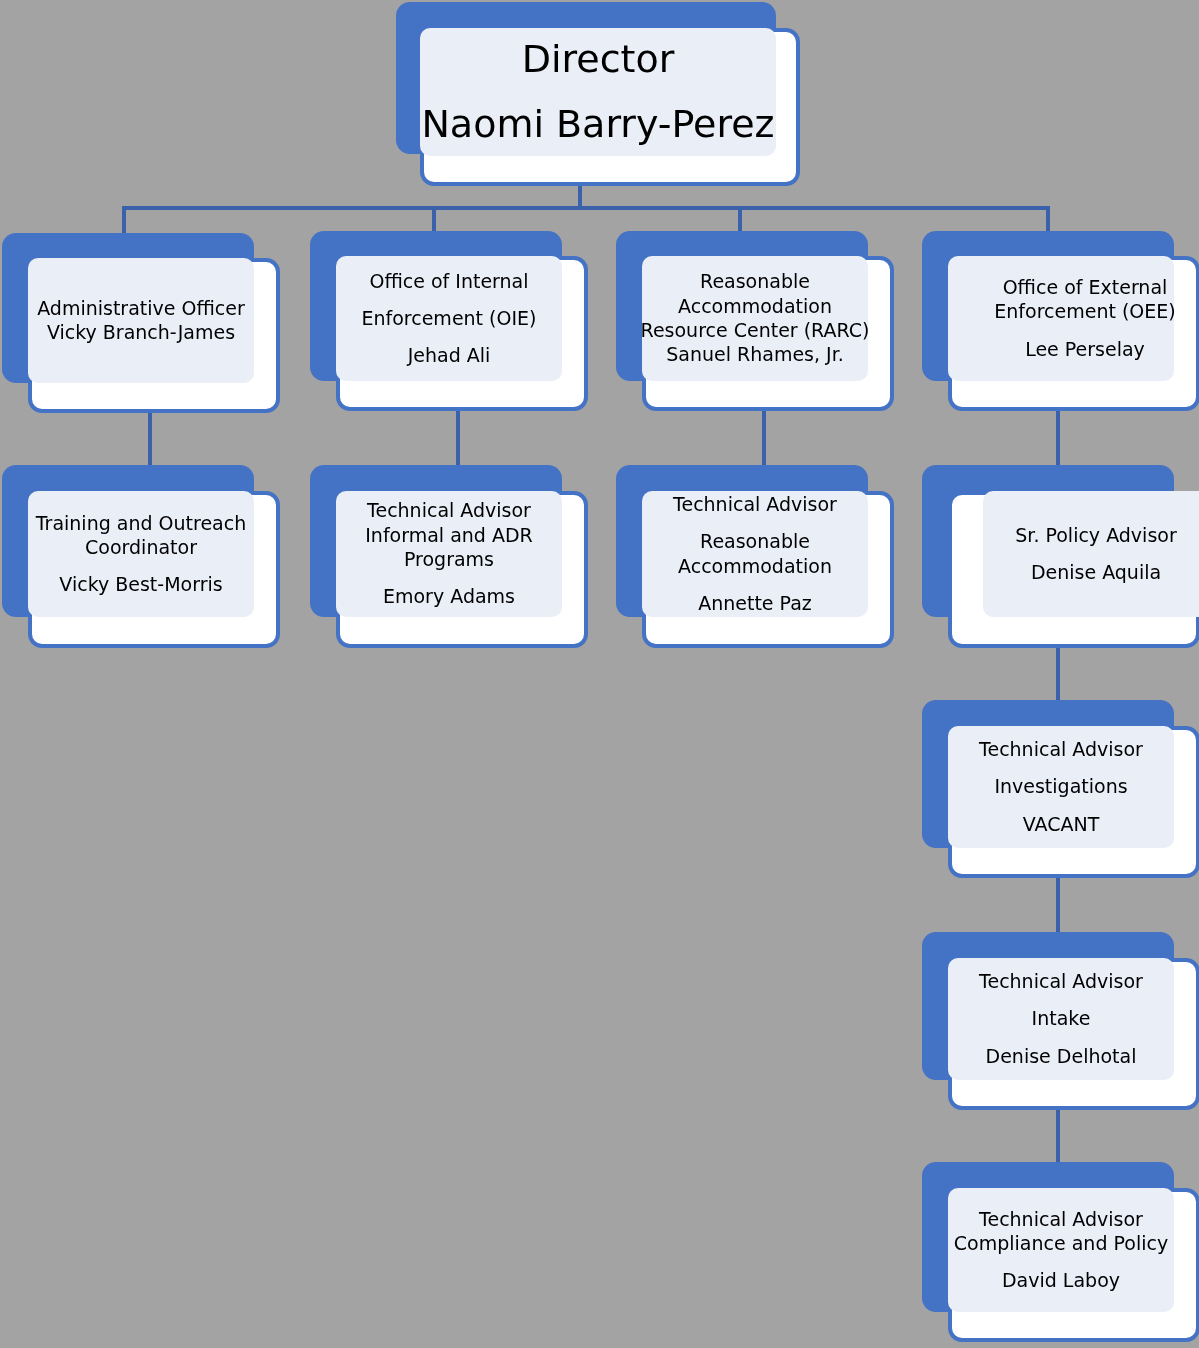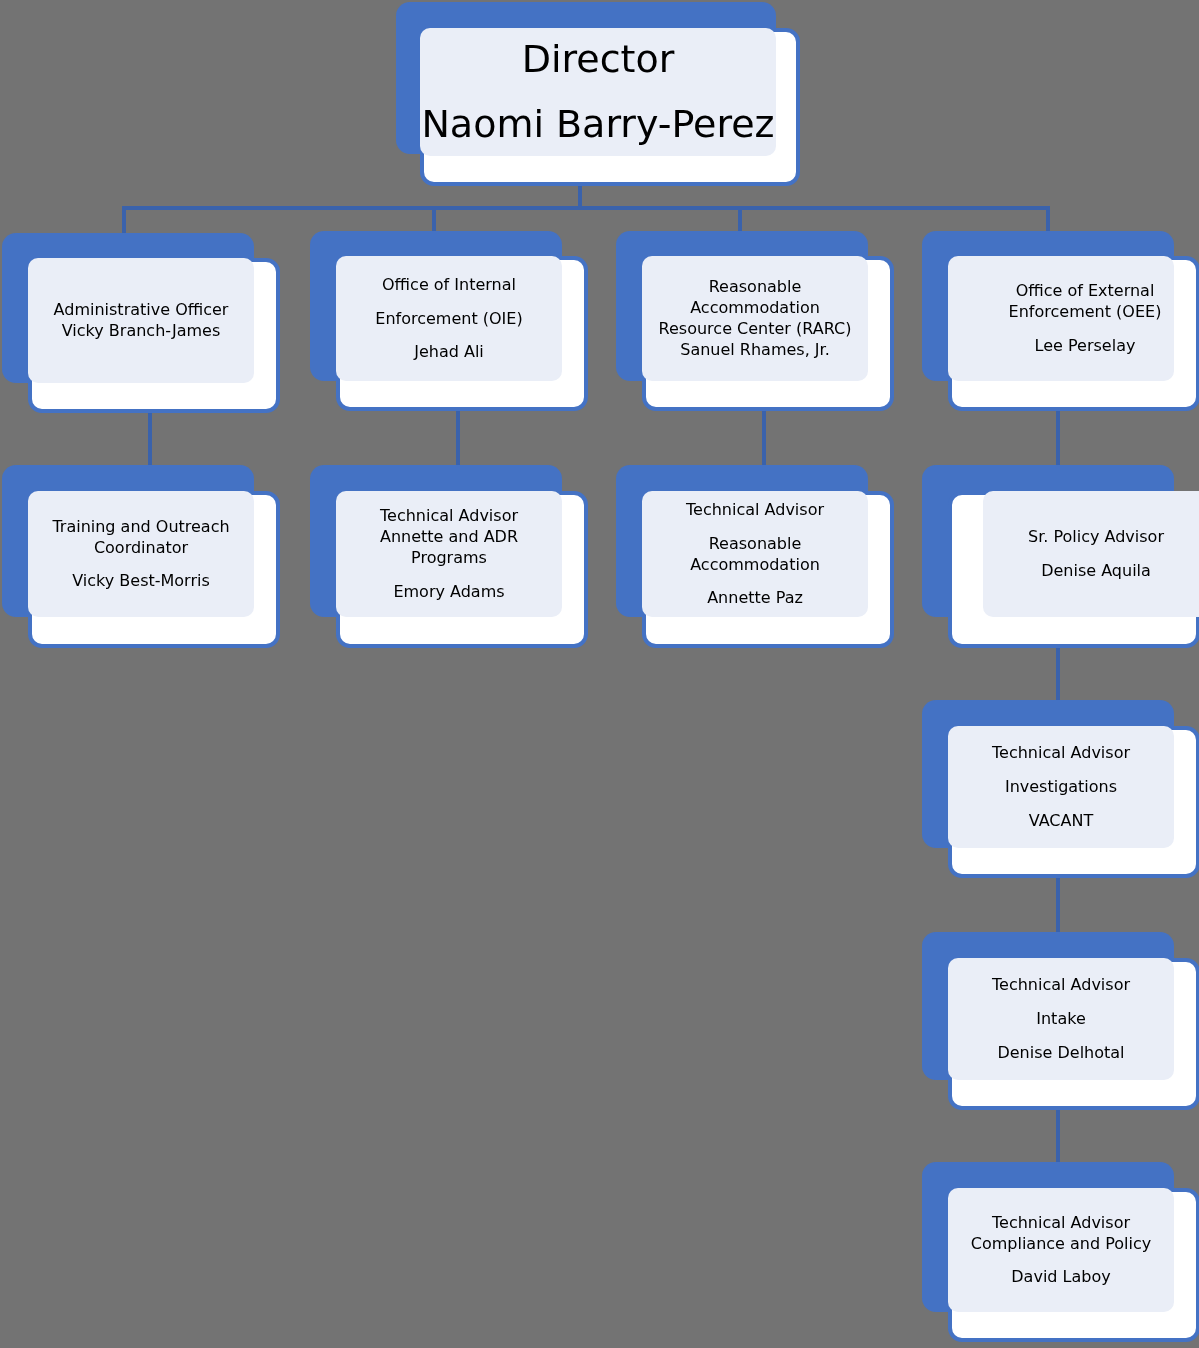--- a/index.html
+++ b/index.html
@@ -4,21 +4,21 @@
 <style>
   html, body {
     margin: 0;
     padding: 0;
     background: #ffffff;
   }
   #chart-root {
     position: relative;
     width: 1199px;
     height: 1348px;
-    background: #737373;
+    background: #a3a3a3;
     font-family: "DejaVu Sans", "Liberation Sans", sans-serif;
     overflow: hidden;
   }
 
   
   .conn {
     position: absolute;
     background: #3a62ab;
     z-index: 1;
   }
@@ -63,21 +63,21 @@
     color: #000000;
     text-align: center;
     white-space: nowrap;
     line-height: 1.12;
   }
 
   
   .panel.sz-director .ln { font-size: 38px; }
   .panel.sz-director .ln.gap { margin-top: 22px; }
 
-  .panel.sz-std .ln { font-size: 16px; text-align: center; }
+  .panel.sz-std .ln { font-size: 19px; text-align: center; }
   .panel.sz-std .ln.gap { margin-top: 16px; }
   .panel.sz-std .ln.tight { margin-top: 3px; }
 </style>
 </head>
 <body>
 
 <div id="chart-root">
 
   <div class="conn v under" style="left:578px; top:110px; height:100px;"></div>
 
@@ -156,21 +156,21 @@
       <div class="ln tight">Coordinator</div>
       <div class="ln gap">Vicky Best-Morris</div>
     </div>
   </div>
 
   <div class="node" style="left:310px; top:465px; width:280px; height:186px;">
     <div class="shadow-card" style="width:252px; height:152px;"></div>
     <div class="front-card" style="left:26px; top:26px; width:252px; height:157px;"></div>
     <div class="panel sz-std" style="left:26px; top:26px; width:226px; height:126px;">
       <div class="ln">Technical Advisor</div>
-      <div class="ln tight">Annette and ADR</div>
+      <div class="ln tight">Informal and ADR</div>
       <div class="ln tight">Programs</div>
       <div class="ln gap">Emory Adams</div>
     </div>
   </div>
 
   <div class="node" style="left:616px; top:465px; width:280px; height:186px;">
     <div class="shadow-card" style="width:252px; height:152px;"></div>
     <div class="front-card" style="left:26px; top:26px; width:252px; height:157px;"></div>
     <div class="panel sz-std" style="left:26px; top:26px; width:226px; height:126px;">
       <div class="ln">Technical Advisor</div>

